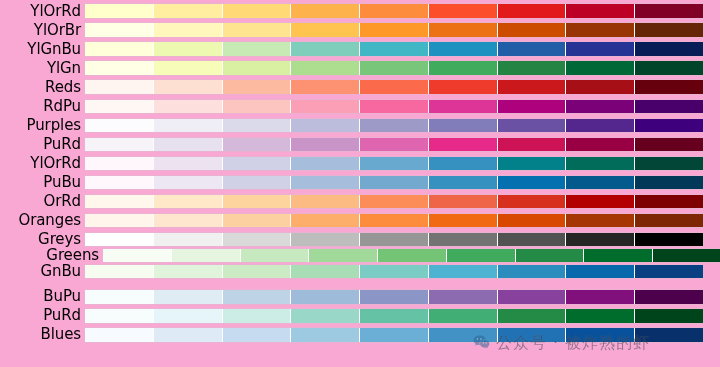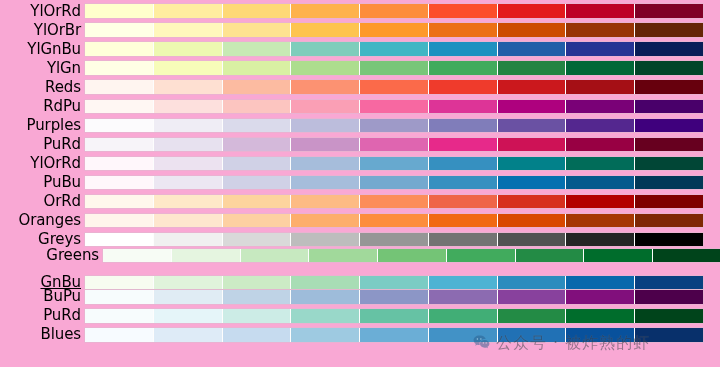--- a/index.html
+++ b/index.html
@@ -284,21 +284,21 @@
           <div class="cmap-swatch" title="Greens 2" style="background: rgb(229, 245, 224);"></div>
           <div class="cmap-swatch" title="Greens 3" style="background: rgb(199, 233, 192);"></div>
           <div class="cmap-swatch" title="Greens 4" style="background: rgb(161, 217, 155);"></div>
           <div class="cmap-swatch" title="Greens 5" style="background: rgb(116, 196, 118);"></div>
           <div class="cmap-swatch" title="Greens 6" style="background: rgb(65, 171, 93);"></div>
           <div class="cmap-swatch" title="Greens 7" style="background: rgb(35, 139, 69);"></div>
           <div class="cmap-swatch" title="Greens 8" style="background: rgb(0, 109, 44);"></div>
           <div class="cmap-swatch" title="Greens 9" style="background: rgb(0, 68, 27);"></div>
         </div>
       </div>
-      <div class="cmap-row" style="top: 273px; text-decoration: underline;">
+      <div class="cmap-row" style="top: 262px;">
         <div class="cmap-label">GnBu</div>
         <div class="cmap-strip">
           <div class="cmap-swatch" title="GnBu 1" style="background: rgb(247, 252, 240);"></div>
           <div class="cmap-swatch" title="GnBu 2" style="background: rgb(224, 243, 219);"></div>
           <div class="cmap-swatch" title="GnBu 3" style="background: rgb(204, 235, 197);"></div>
           <div class="cmap-swatch" title="GnBu 4" style="background: rgb(168, 221, 181);"></div>
           <div class="cmap-swatch" title="GnBu 5" style="background: rgb(123, 204, 196);"></div>
           <div class="cmap-swatch" title="GnBu 6" style="background: rgb(78, 179, 211);"></div>
           <div class="cmap-swatch" title="GnBu 7" style="background: rgb(43, 140, 190);"></div>
           <div class="cmap-swatch" title="GnBu 8" style="background: rgb(8, 104, 172);"></div>

